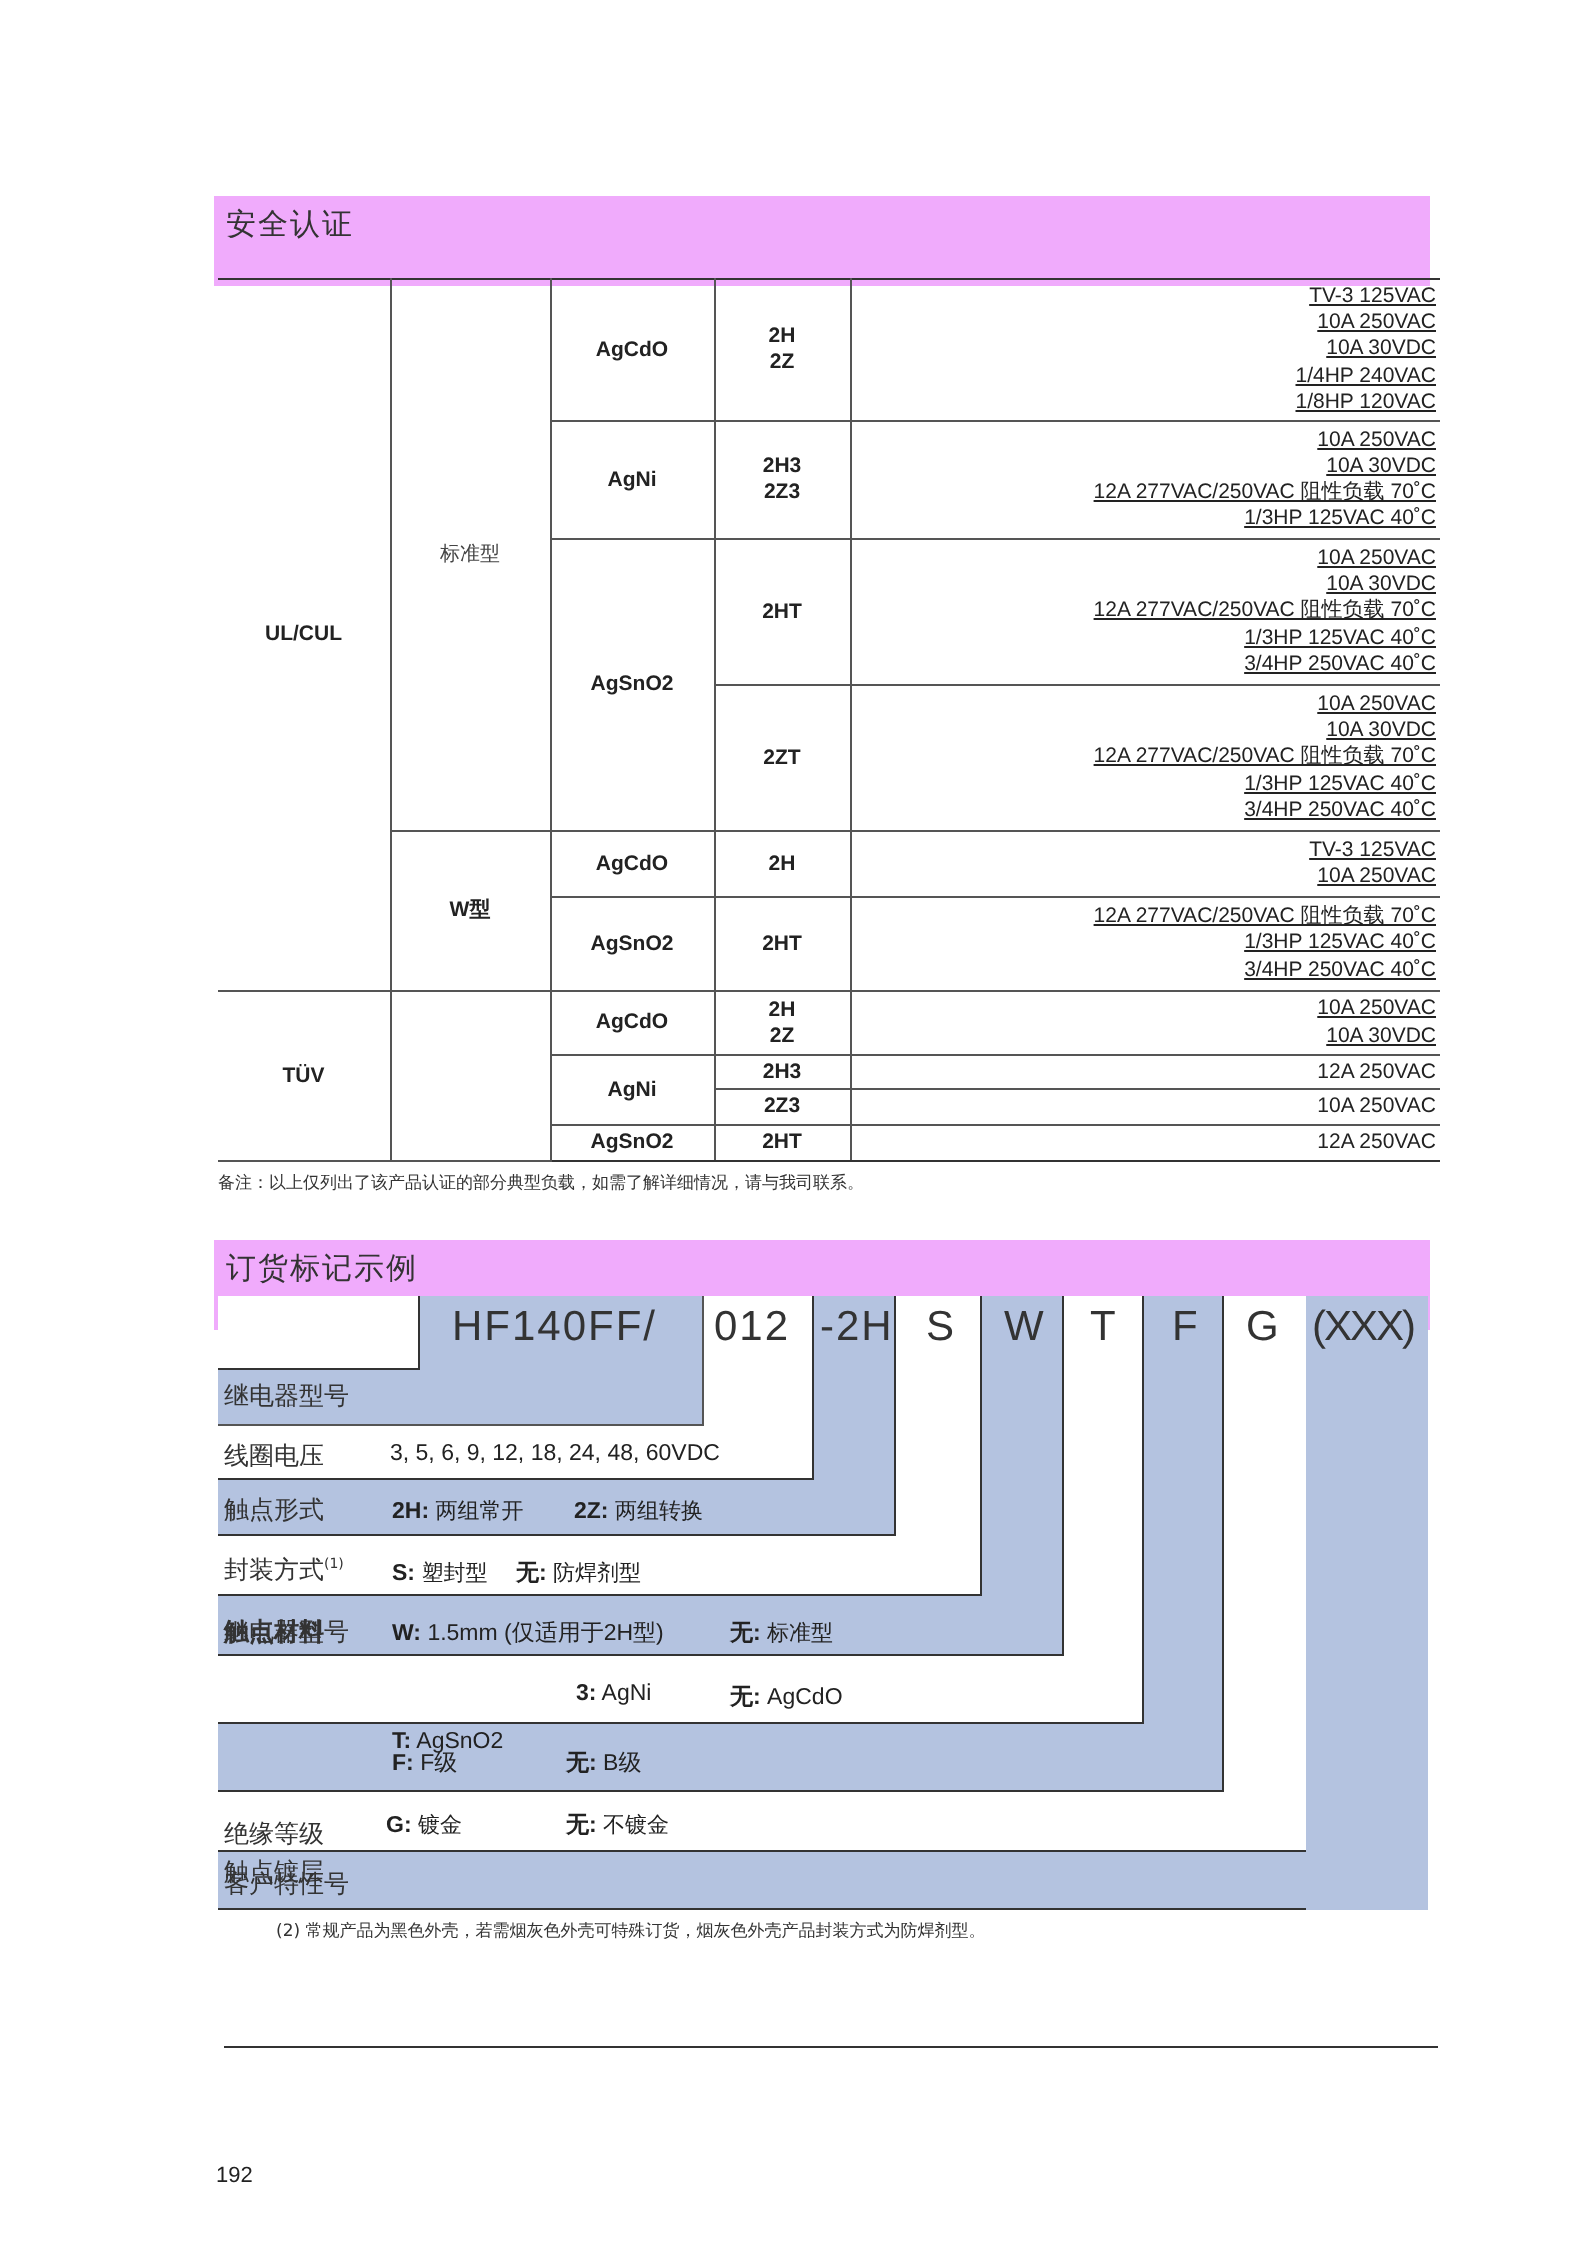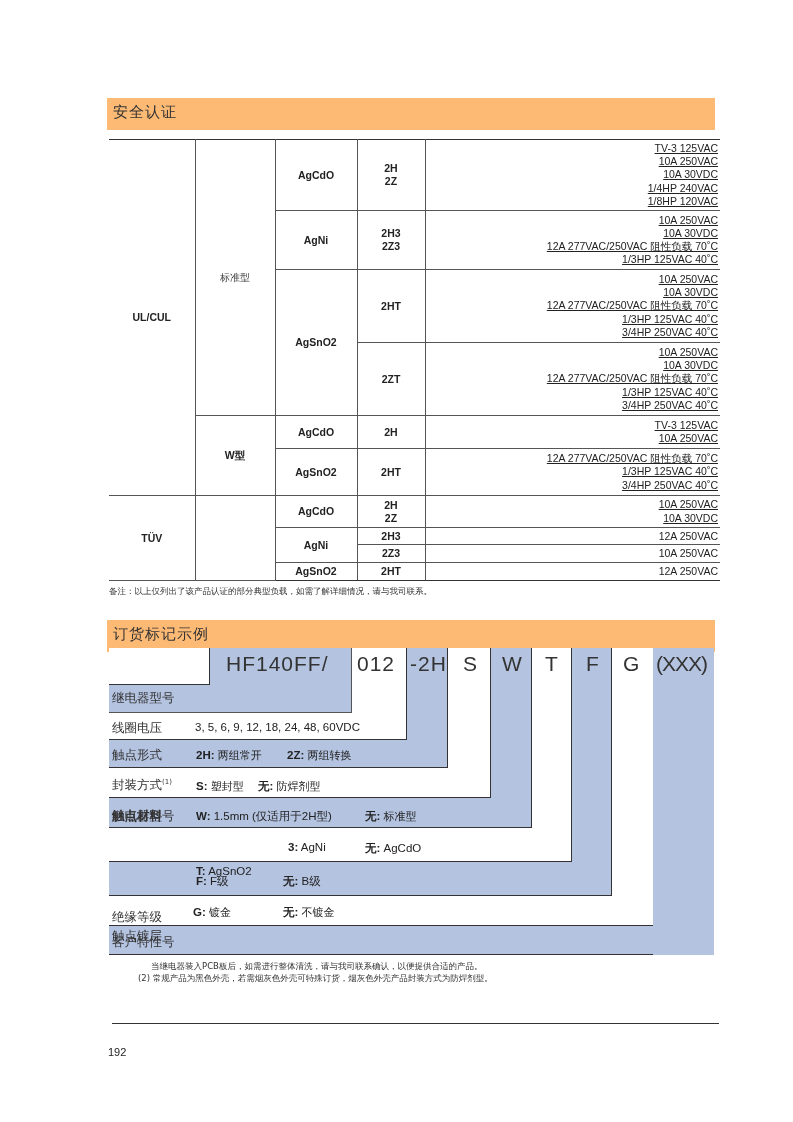--- a/index.html
+++ b/index.html
@@ -1,18 +1,18 @@
 <!DOCTYPE html>
 <html><head>
 <meta charset="utf-8">
 <style>
   html, body { margin:0; padding:0; background:#ffffff; }
   body { width:793px; height:1122px; position:relative; overflow:hidden;
          font-family:"Liberation Sans","DejaVu Sans",sans-serif; color:#222; }
-  .band { position:absolute; left:107px; width:608px; height:32px; background:#fdba74; }
+  .band { position:absolute; left:107px; width:608px; height:45px; background:#f0abfc; }
   .band span { position:absolute; left:6px; top:5px; font-size:15px; color:#333; letter-spacing:1px;
                font-family:"DejaVu Sans",sans-serif; }
 
   
   .cert { position:absolute; left:109px; top:139px; width:611px; border-collapse:collapse; font-size:10.5px; }
   .cert td { border:1px solid #555; padding:0; vertical-align:middle; text-align:center; line-height:13px; }
   .cert td.std { font-weight:bold; }
   .cert td.mat, .cert td.cf { font-weight:bold; }
   .cert td.rat { text-align:right; padding-right:2px; color:#222; }
   .cert td.rat div { line-height:13.2px;text-decoration:underline; }
@@ -24,21 +24,21 @@
   .blue { background:#b4c3e0; }
   .white { background:#ffffff; }
   .box { position:absolute; box-sizing:border-box; }
   .code { position:absolute; top:652px; font-size:21px; color:#333; letter-spacing:1px; }
   .rowlabel { position:absolute; font-size:12.5px; color:#333; font-family:"DejaVu Sans",sans-serif; }
   .rowval { position:absolute; font-size:11.5px; color:#222; }
   .rowval b { font-weight:bold; }
   .rowval .cn { font-family:Liberation Sans, sans-serif; font-size:11px; }
   .notes2 { position:absolute; left:109px; top:960px; font-size:8.5px; color:#333; line-height:12px; font-family:"DejaVu Sans",sans-serif; }
   .hr { position:absolute; left:112px; width:607px; height:1px; background:#333; }
-  .pageno { position:absolute; left:108px; top:1046px; font-size:11px; color:#222; }
+  .pageno { position:absolute; left:108px; top:1082px; font-size:11px; color:#222; }
 </style>
 </head>
 <body>
 
 <div class="band" style="top:98px;">
   <span>安全认证</span>
 </div>
 
 <table class="cert">
   <colgroup>
@@ -210,18 +210,17 @@
 <div class="rowval" style="left:196px; top:874px;"><b>F:</b> <span>F级</span></div>
 <div class="rowval" style="left:283px; top:874px;"><b>无:</b> <span>B级</span></div>
 
 <div class="rowlabel" style="left:112px; top:928px;">触点镀层</div>
 <div class="rowval" style="left:193px; top:905px;"><b>G:</b> <span class="cn">镀金</span></div>
 <div class="rowval" style="left:283px; top:905px;"><b>无:</b> <span class="cn">不镀金</span></div>
 
 <div class="rowlabel" style="left:112px; top:934px;">客户特性号</div>
 
 <div class="notes2">
-  <div style="padding-left:42px">当继电器装入PCB板后，如需进行整体清洗，请与我司联系确认，以便提供合适的产品。</div>
   <div style="padding-left:29px">(2) 常规产品为黑色外壳，若需烟灰色外壳可特殊订货，烟灰色外壳产品封装方式为防焊剂型。</div>
 </div>
 
 <div class="hr" style="top:1023px;"></div>
 <div class="pageno">192</div>
 
 </body></html>

